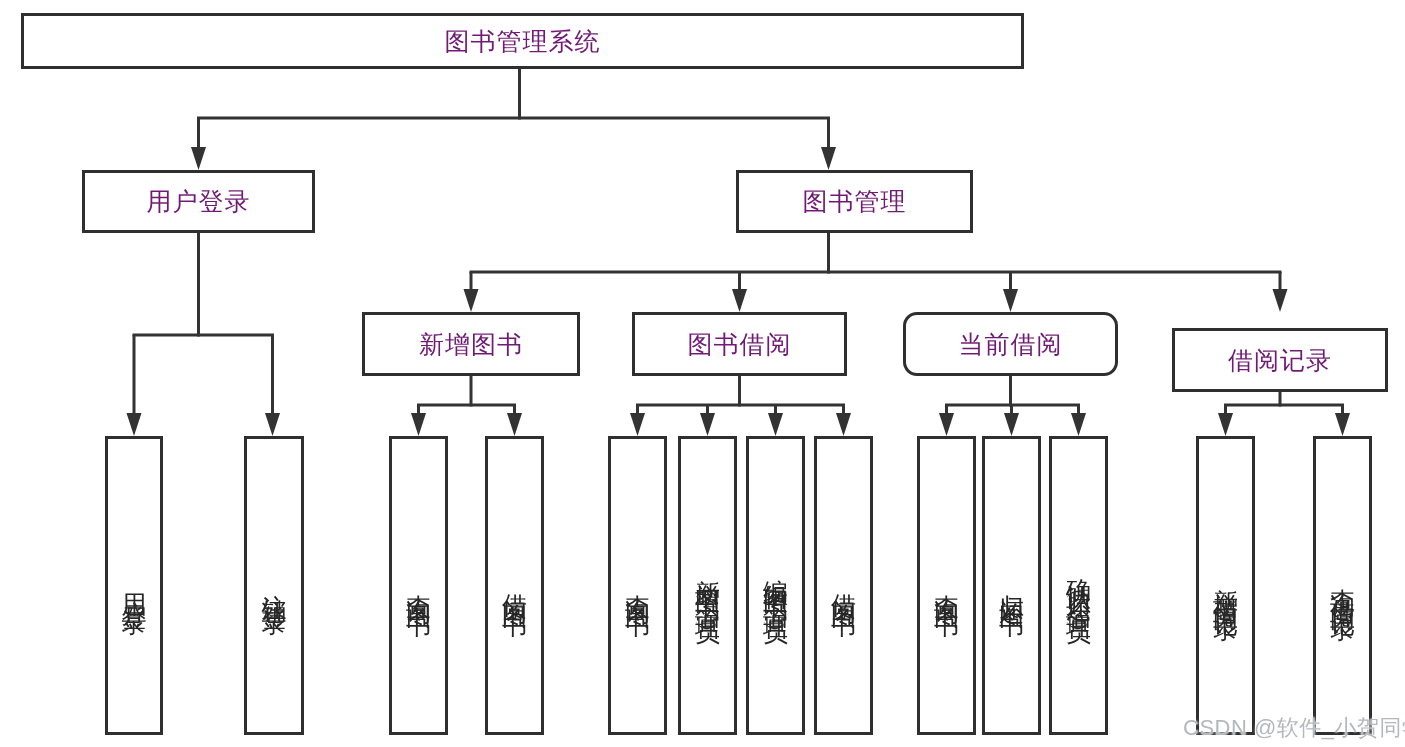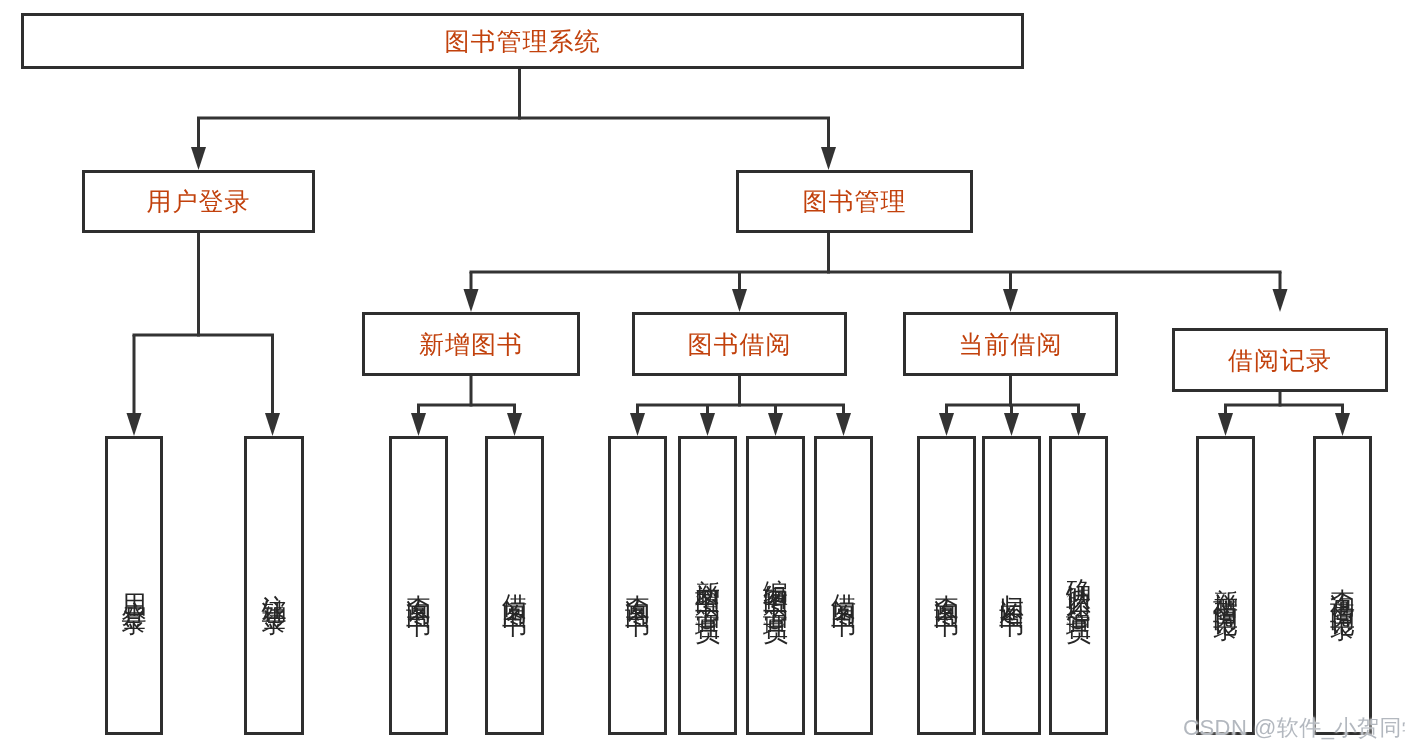--- a/index.html
+++ b/index.html
@@ -21,21 +21,21 @@
   .box {
     position: absolute;
     box-sizing: border-box;
     border: 3px solid #2f2f2f;
     background: #ffffff;
     display: flex;
     align-items: center;
     justify-content: center;
     font-size: 25px;
     letter-spacing: 1px;
-    color: #c2410c;
+    color: #701a75;
     white-space: nowrap;
   }
   .vbox {
     position: absolute;
     box-sizing: border-box;
     border: 3px solid #2f2f2f;
     background: #ffffff;
     top: 436px;
     height: 299px;
     display: flex;
@@ -146,21 +146,21 @@
   <div class="box" style="left:736px; top:170px; width:237px; height:63px;">
     <span>图书管理</span>
   </div>
 
   <div class="box" style="left:362px; top:312px; width:218px; height:64px;">
     <span>新增图书</span>
   </div>
   <div class="box" style="left:632px; top:312px; width:215px; height:64px;">
     <span>图书借阅</span>
   </div>
-  <div class="box" style="left:903px; top:312px; width:215px; height:64px;">
+  <div class="box" style="left:903px; top:312px; width:215px; height:64px;border-radius:14px;">
     <span>当前借阅</span>
   </div>
   <div class="box" style="left:1172px; top:312px; width:216px; height:64px;margin-top:16px;">
     <span>借阅记录</span>
   </div>
 
   <div class="vbox" style="left:105px; width:58px;">
     <span class="vtext">用户登录</span>
   </div>
   <div class="vbox" style="left:244px; width:60px;">

